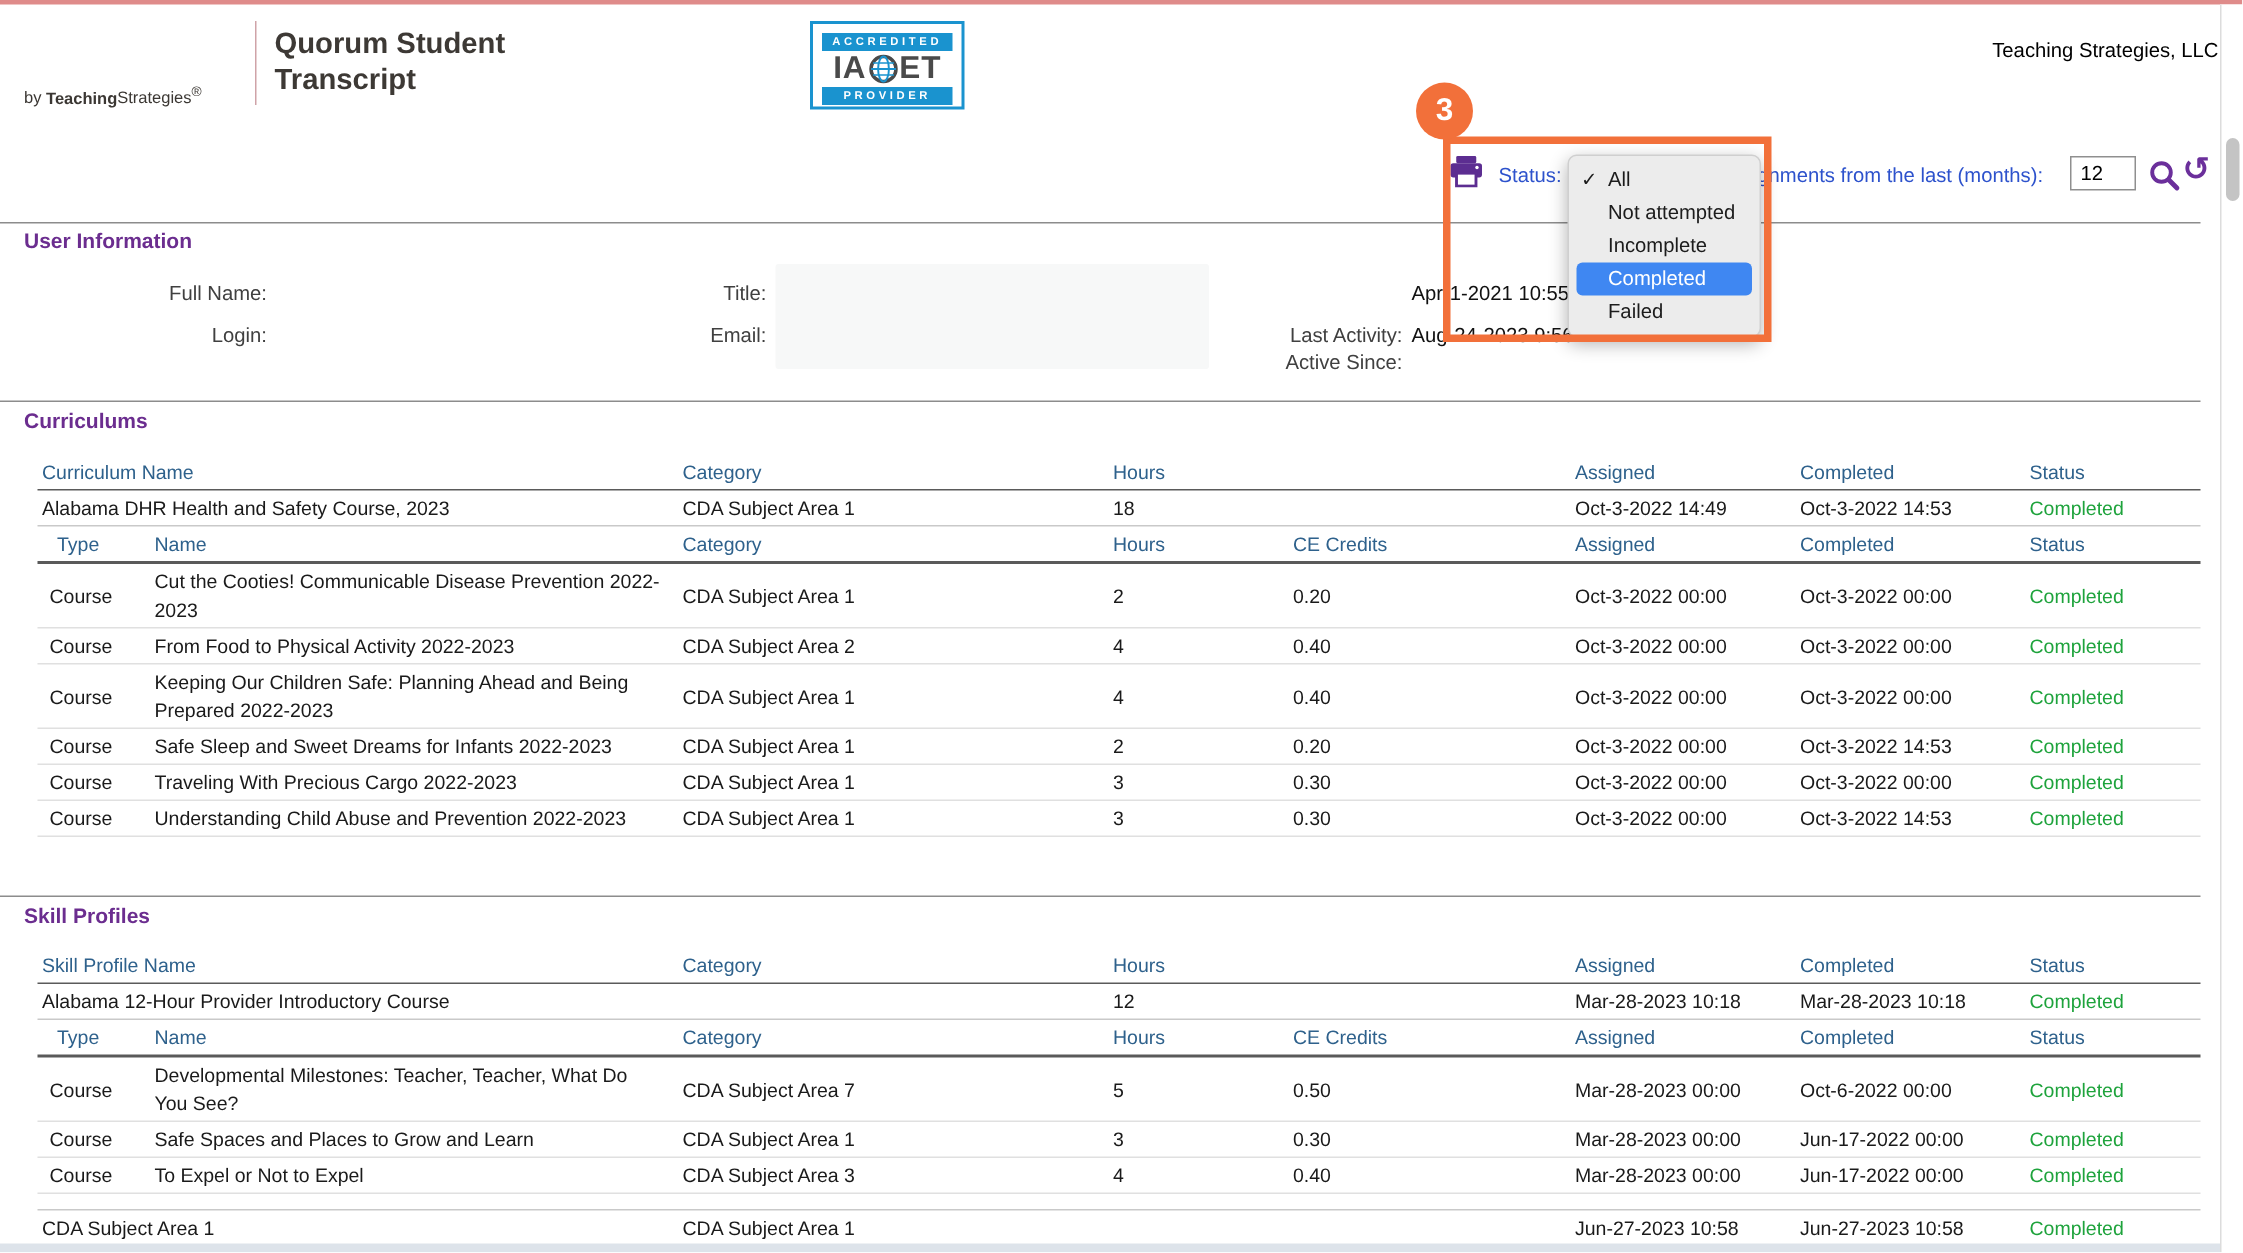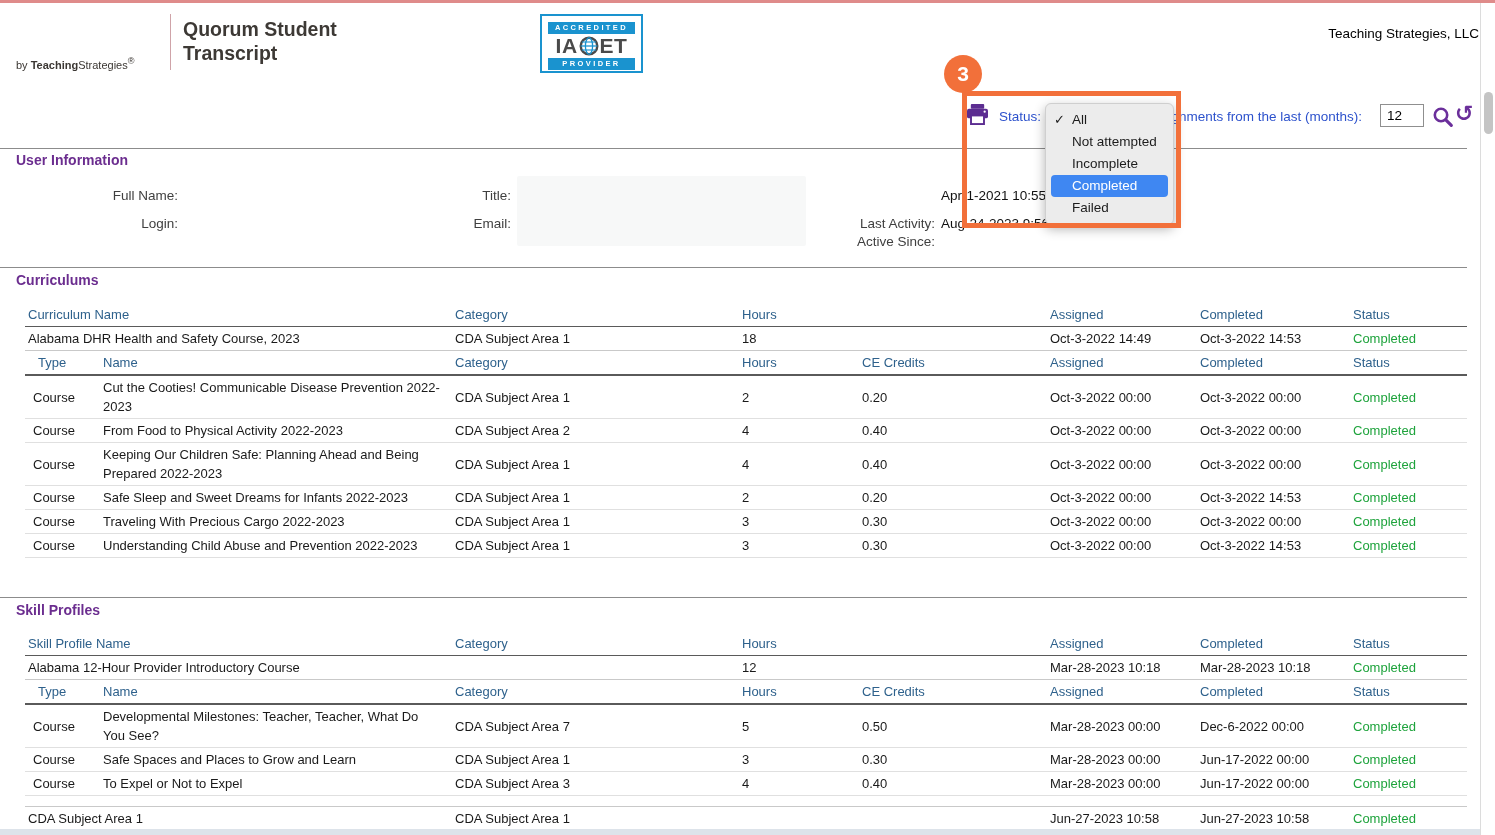--- a/index.html
+++ b/index.html
@@ -274,21 +274,21 @@
         <div class="cell">Completed</div>
         <div class="cell">Status</div>
       </div>
       <div class="trow t-course">
         <div class="cell pl8">Course</div>
         <div class="cell">Developmental Milestones: Teacher, Teacher, What Do You See?</div>
         <div class="cell">CDA Subject Area 7</div>
         <div class="cell">5</div>
         <div class="cell">0.50</div>
         <div class="cell">Mar-28-2023 00:00</div>
-        <div class="cell">Dec-6-2022 00:00</div>
+        <div class="cell">Oct-6-2022 00:00</div>
         <div class="cell status-ok">Completed</div>
       </div>
       <div class="trow t-course">
         <div class="cell pl8">Course</div>
         <div class="cell">Safe Spaces and Places to Grow and Learn</div>
         <div class="cell">CDA Subject Area 1</div>
         <div class="cell">3</div>
         <div class="cell">0.30</div>
         <div class="cell">Mar-28-2023 00:00</div>
         <div class="cell">Jun-17-2022 00:00</div>

